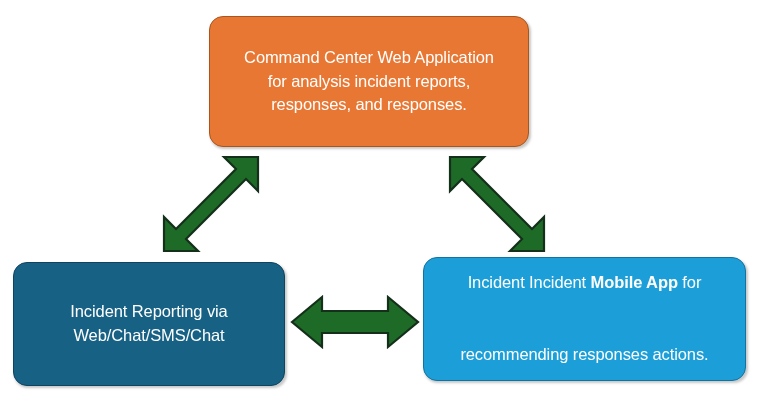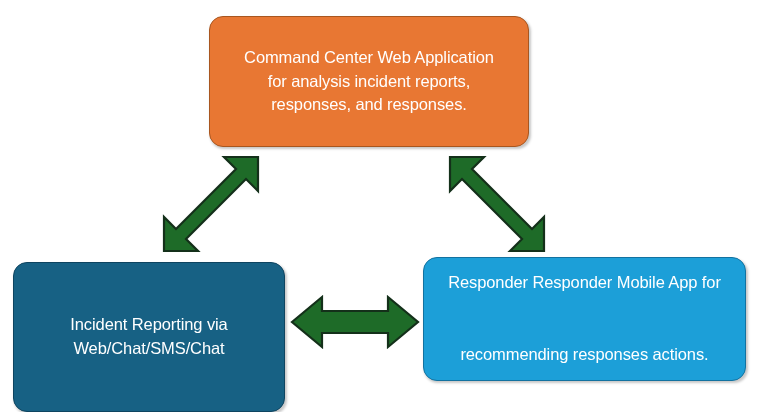--- a/index.html
+++ b/index.html
@@ -47,40 +47,40 @@
     border: 1.4px solid #A8561F;
     border-radius: 14px;
     font-size: 16.5px;
     box-shadow: 1.5px 2px 2.5px rgba(0,0,0,0.22);
   }
   
   #node-incident-reporting {
     left: 13px;
     top: 262px;
     width: 272px;
-    height: 150px;
+    height: 124px;
     background: #176184;
     border: 1.4px solid #0E4460;
     border-radius: 14px;
     font-size: 16.5px;
     box-shadow: 1.5px 2px 2.5px rgba(0,0,0,0.22);
   }
   
   #node-mobile-app {
     left: 423px;
     top: 257px;
     width: 323px;
     height: 124px;
     background: #1C9FD8;
     border: 1.4px solid #1272A0;
     border-radius: 14px;
     font-size: 16.5px;
     box-shadow: 1.5px 2px 2.5px rgba(0,0,0,0.22);
   }
-  .node b { font-weight: normal; }
+  .node b { font-weight: bold; }
 
   .arrow-layer {
     position: absolute;
     left: 0;
     top: 0;
     width: 768px;
     height: 412px;
     pointer-events: none;
   }
   .arrow-shape {
@@ -117,20 +117,20 @@
 
   <div class="node" id="node-incident-reporting">
     <span class="node-text">
       <span>Incident Reporting via</span><br>
       <span>Web/Chat/SMS/Chat</span>
     </span>
   </div>
 
   <div class="node" id="node-mobile-app">
     <span class="node-text">
-      <span>Responder Responder </span><b>Mobile App</b><span> for</span><br>
+      <span>Incident Incident </span><b>Mobile App</b><span> for</span><br>
       <br>
       <br>
       <span>recommending responses actions.</span>
     </span>
   </div>
 
 </div>
 
 </body></html>

